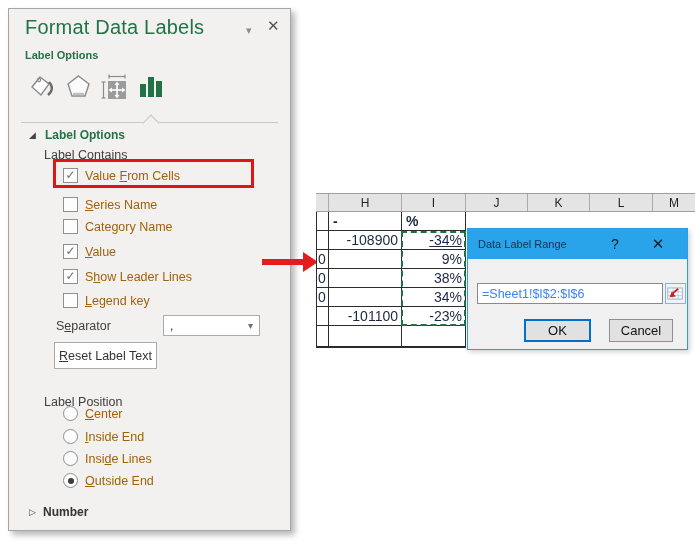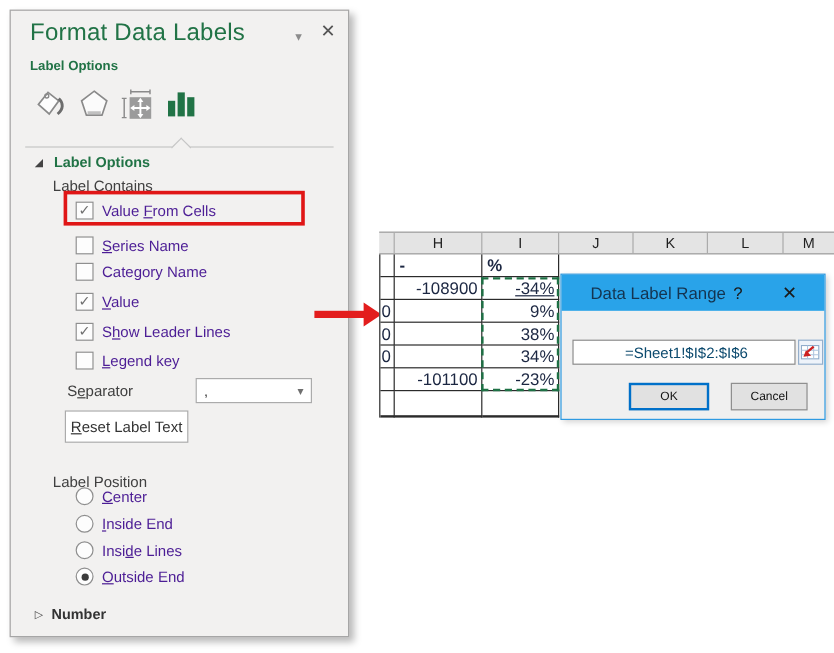--- a/index.html
+++ b/index.html
@@ -28,21 +28,21 @@
 
   .cb-row,.rd-row{position:absolute;left:54px;display:flex;align-items:center;height:15px;}
   .cb-box{width:13px;height:13px;background:#fdfdfd;border:1px solid #8f8f8f;display:flex;
           align-items:center;justify-content:center;flex:none;}
   .cb-box .mark{display:none;font-size:12px;color:#6f6f6f;line-height:1;margin-top:-1px;}
   .cb-box.on .mark{display:block;}
   .rd-circle{width:13px;height:13px;border:1px solid #8f8f8f;border-radius:50%;background:#fdfdfd;
              display:flex;align-items:center;justify-content:center;flex:none;}
   .rd-dot{width:6px;height:6px;border-radius:50%;background:transparent;}
   .rd-circle.on .rd-dot{background:#3b3b3b;}
-  .cb-label,.rd-label{margin-left:7px;font-size:12.5px;color:#4c1d95;white-space:nowrap;}
+  .cb-label,.rd-label{margin-left:7px;font-size:12.5px;color:#a16207;white-space:nowrap;}
   .u{text-decoration:underline;}
 
   .highlight-box{position:absolute;left:44px;top:150px;width:201px;height:29px;
                  border:3px solid #e01616;box-sizing:border-box;}
 
   .sep-select{position:absolute;left:154px;top:306px;width:97px;height:21px;background:#fff;
               border:1px solid #ababab;box-sizing:border-box;font-size:12px;color:#333;
               display:flex;align-items:center;padding-left:6px;}
   .sep-select .dd{position:absolute;right:6px;color:#6f6f6f;font-size:10px;}
   .reset-btn{position:absolute;left:45px;top:333px;width:103px;height:27px;background:#fff;
@@ -63,33 +63,33 @@
   .num{justify-content:flex-end;padding-right:3px;}
   .txt{justify-content:flex-start;padding-left:4px;font-weight:bold;}
   .sliver{justify-content:flex-start;padding-left:1px;}
   .ants{position:absolute;left:85px;top:38px;width:65px;height:95px;border:2px dashed #1e7145;
         box-sizing:border-box;pointer-events:none;}
 
   
   .dialog{position:absolute;left:467px;top:228px;width:221px;height:122px;background:#f0f0f0;
           border:1px solid #2e9ae2;box-sizing:border-box;box-shadow:2px 2px 5px rgba(0,0,0,.18);}
   .dlg-titlebar{position:absolute;left:0;top:0;right:0;height:30px;background:#29a3e9;}
-  .dlg-title{position:absolute;left:24px;top:0;height:30px;display:flex;align-items:center;
-             font-size:14px;color:#143450;}
+  .dlg-title{position:absolute;left:10px;top:0;height:30px;display:flex;align-items:center;
+             font-size:11px;color:#143450;}
   .dlg-help{position:absolute;left:138px;top:0;width:18px;height:30px;display:flex;align-items:center;
             justify-content:center;font-size:14px;color:#1a1a1a;}
   .dlg-close{position:absolute;left:178px;top:0;width:24px;height:30px;display:flex;align-items:center;
              justify-content:center;font-size:15px;color:#1a1a1a;}
   .dlg-label{position:absolute;left:10px;top:36px;font-size:13px;color:#1a1a1a;}
   .dlg-input{position:absolute;left:9px;top:54px;width:186px;height:21px;border:1px solid #8a8a8a;
-             background:#fff;font-family:"Liberation Sans",sans-serif;font-size:12.5px;color:#0c4a6e;
-             padding:0 0 0 4px;box-sizing:border-box;outline:none;text-align:center;}
+             background:#fff;font-family:"Liberation Sans",sans-serif;font-size:12.5px;color:#3b82f6;
+             padding:0 0 0 4px;box-sizing:border-box;outline:none;}
   .range-btn{position:absolute;left:197px;top:54px;width:21px;height:21px;background:#eef3fa;
              border:1px solid #94aecb;box-sizing:border-box;display:flex;align-items:center;justify-content:center;}
-  .dlg-btn{position:absolute;top:90px;height:23px;background:#e1e1e1;font-size:10px;color:#111;
+  .dlg-btn{position:absolute;top:90px;height:23px;background:#e1e1e1;font-size:13px;color:#111;
            display:flex;align-items:center;justify-content:center;box-sizing:border-box;}
   .btn-ok{left:56px;width:67px;border:2px solid #0070c9;}
   .btn-cancel{left:141px;width:64px;border:1px solid #8f8f8f;}
 
   
   .arrow-shaft{position:absolute;left:262px;top:259px;width:43px;height:6px;background:#e31d1d;}
   .arrow-head{position:absolute;left:303px;top:252px;width:0;height:0;border-left:15px solid #e31d1d;
               border-top:10px solid transparent;border-bottom:10px solid transparent;}
 </style>
 </head>

